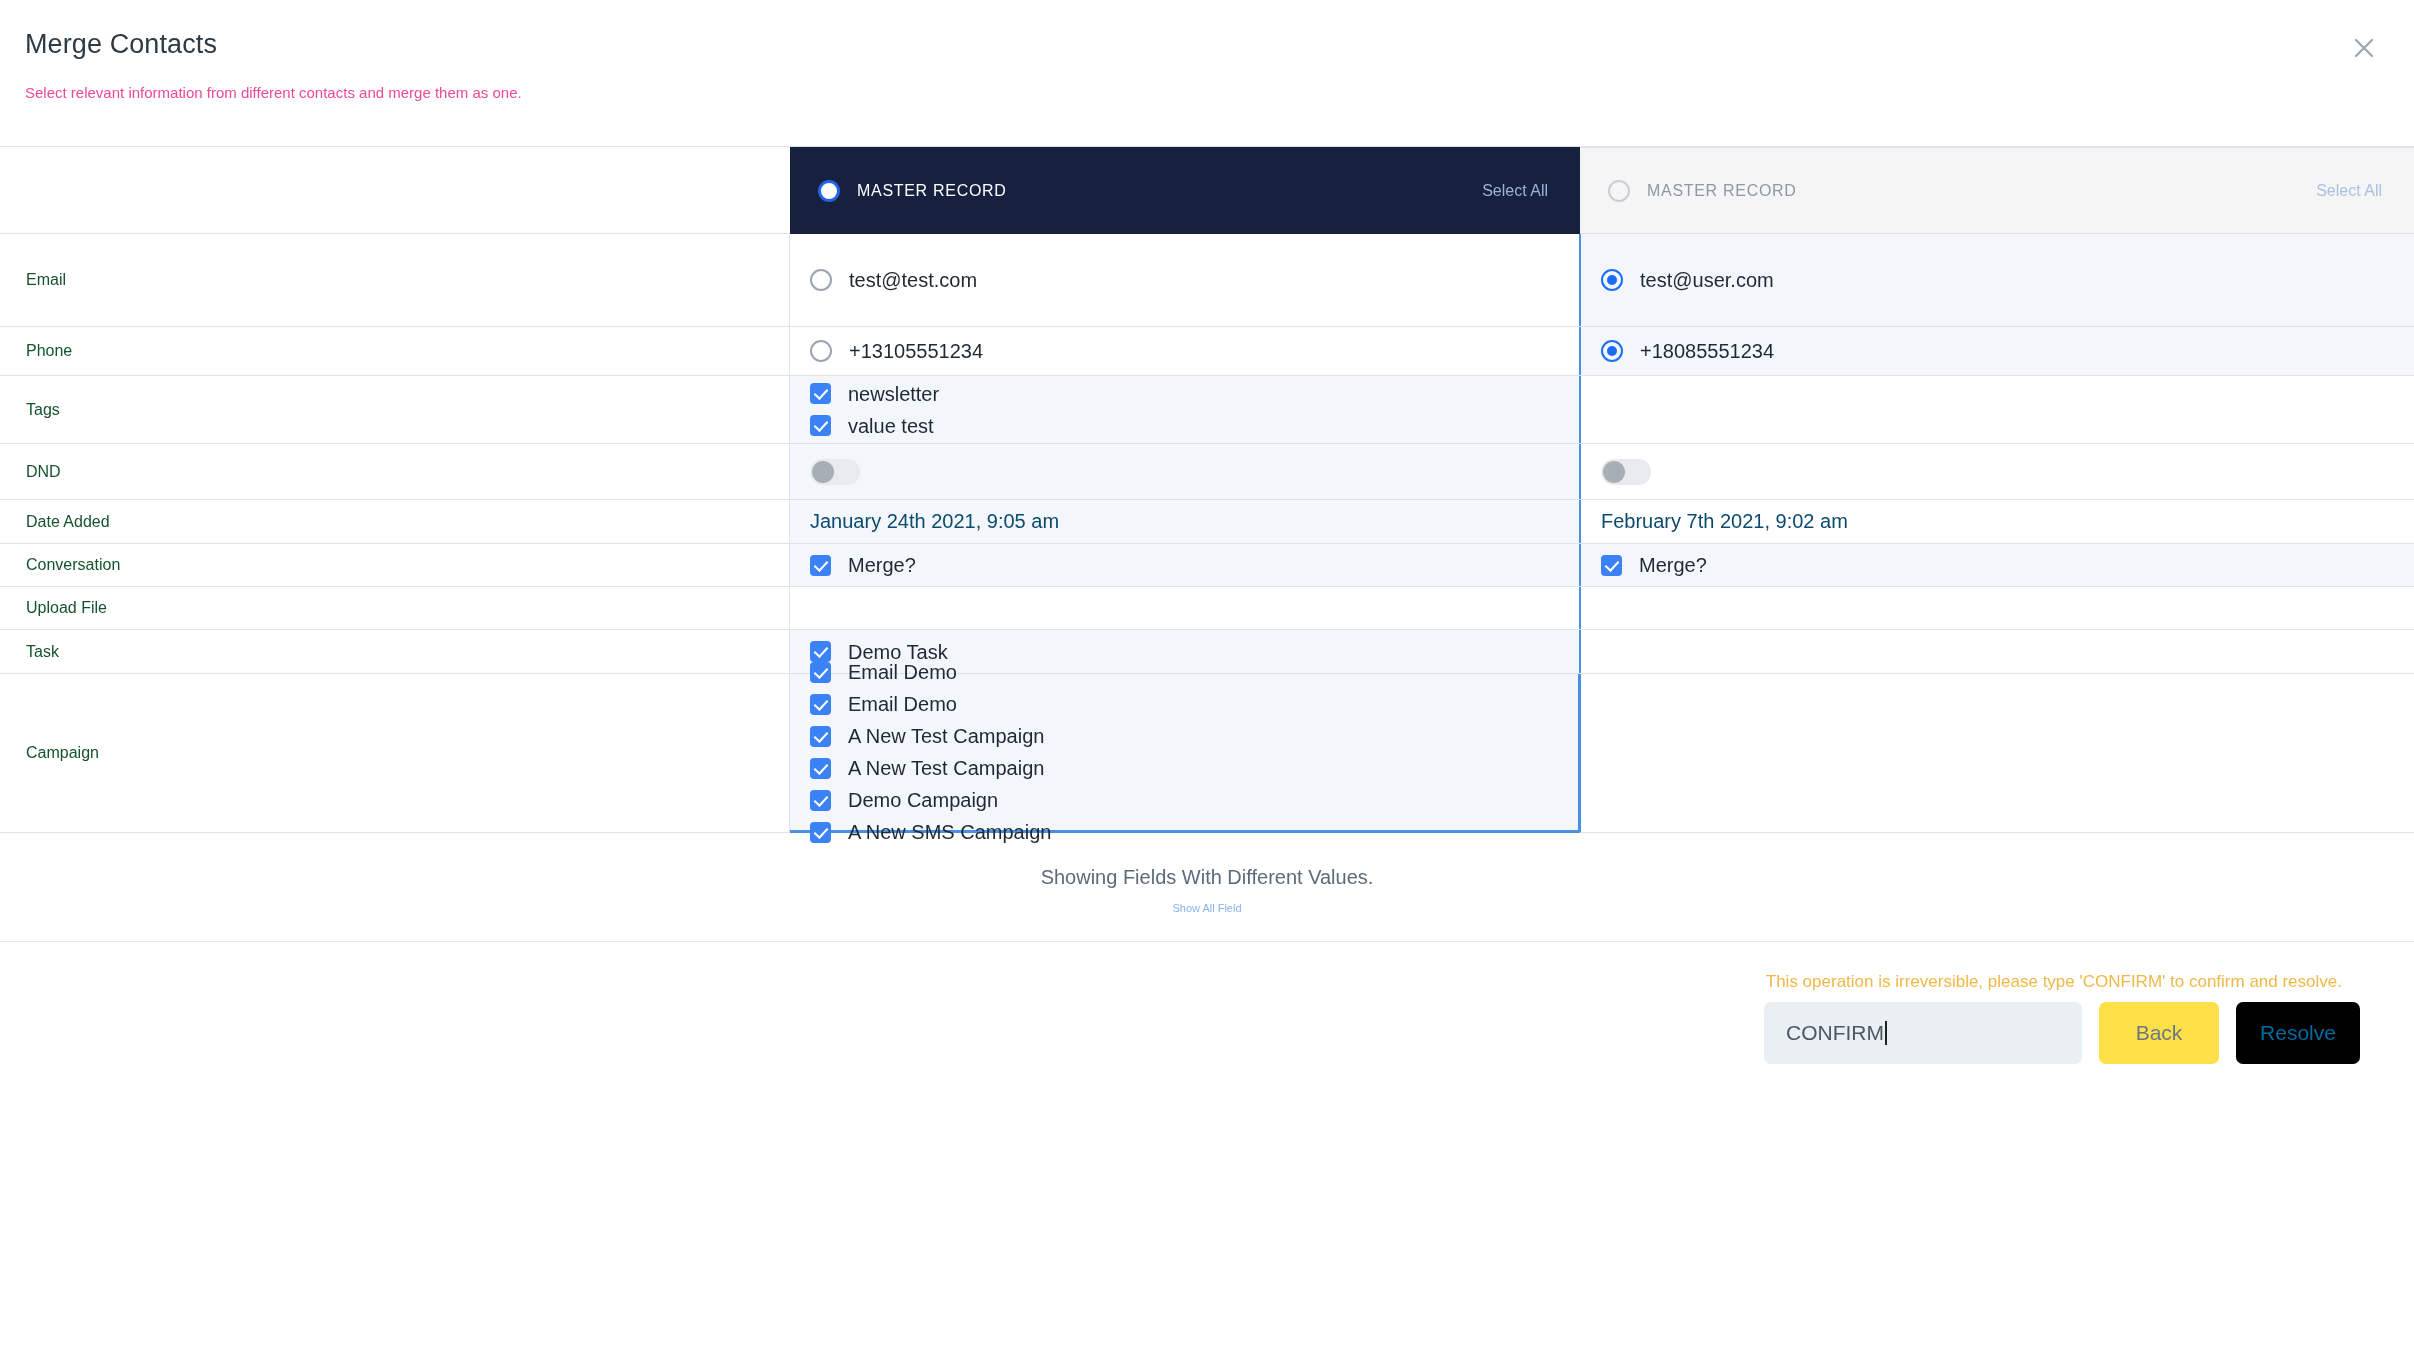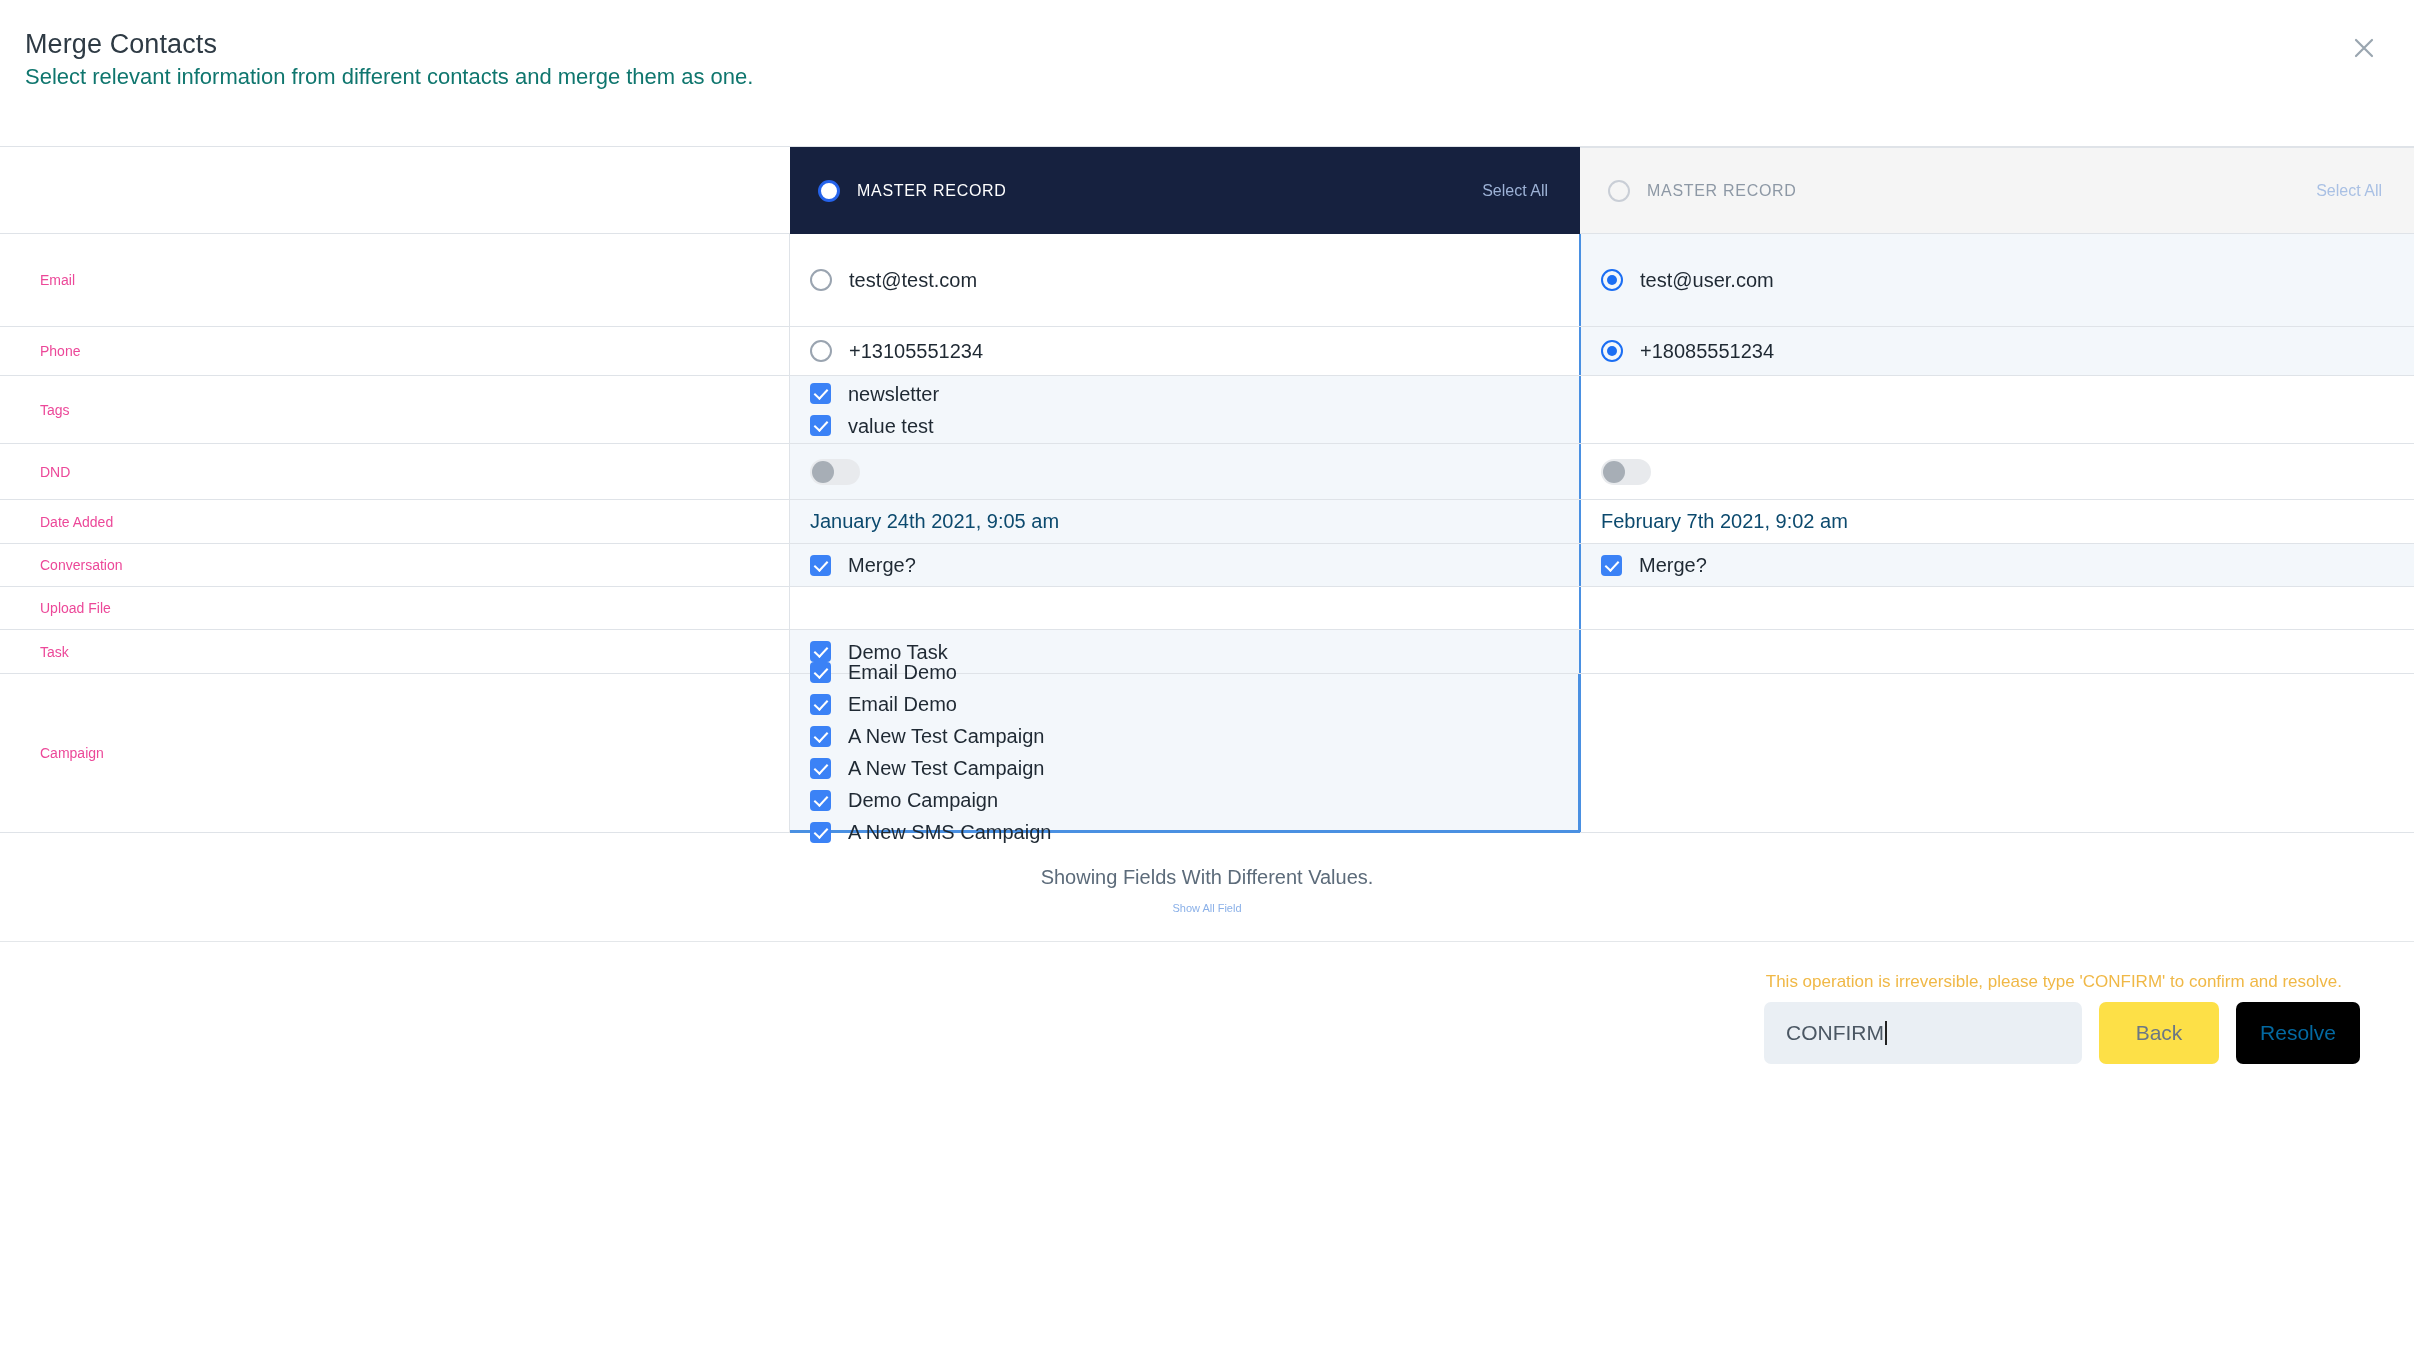--- a/index.html
+++ b/index.html
@@ -27,23 +27,23 @@
     padding: 28px 34px 0 25px;
   }
   .modal-title {
     font-size: 27px;
     color: #2e3a44;
     font-weight: 400;
     line-height: 1.2;
     letter-spacing: .1px;
   }
   .modal-subtitle {
-    margin-top: 4px;
-    font-size: 22px;
-    color: #0f766e;
+    margin-top: 24px;
+    font-size: 15px;
+    color: #ec4899;
     font-weight: 400;
   }
   .close-btn {
     position: absolute;
     top: 26px;
     right: 28px;
     width: 44px;
     height: 44px;
     display: flex;
     align-items: center;
@@ -64,23 +64,23 @@
     width: 100%;
     border-bottom: 1px solid #dfe3e8;
     position: relative;
   }
 
   .cell-label {
     width: 790px;
     flex: 0 0 790px;
     display: flex;
     align-items: center;
-    padding-left: 40px;
-    font-size: 14px;
-    color: #ec4899;
+    padding-left: 26px;
+    font-size: 16px;
+    color: #14532d;
     border-right: 1px solid #dfe3e8;
     background: #ffffff;
   }
 
   .cell-a, .cell-b {
     flex: 0 0 790px;
     width: 790px;
     display: flex;
     align-items: center;
     padding-left: 20px;

